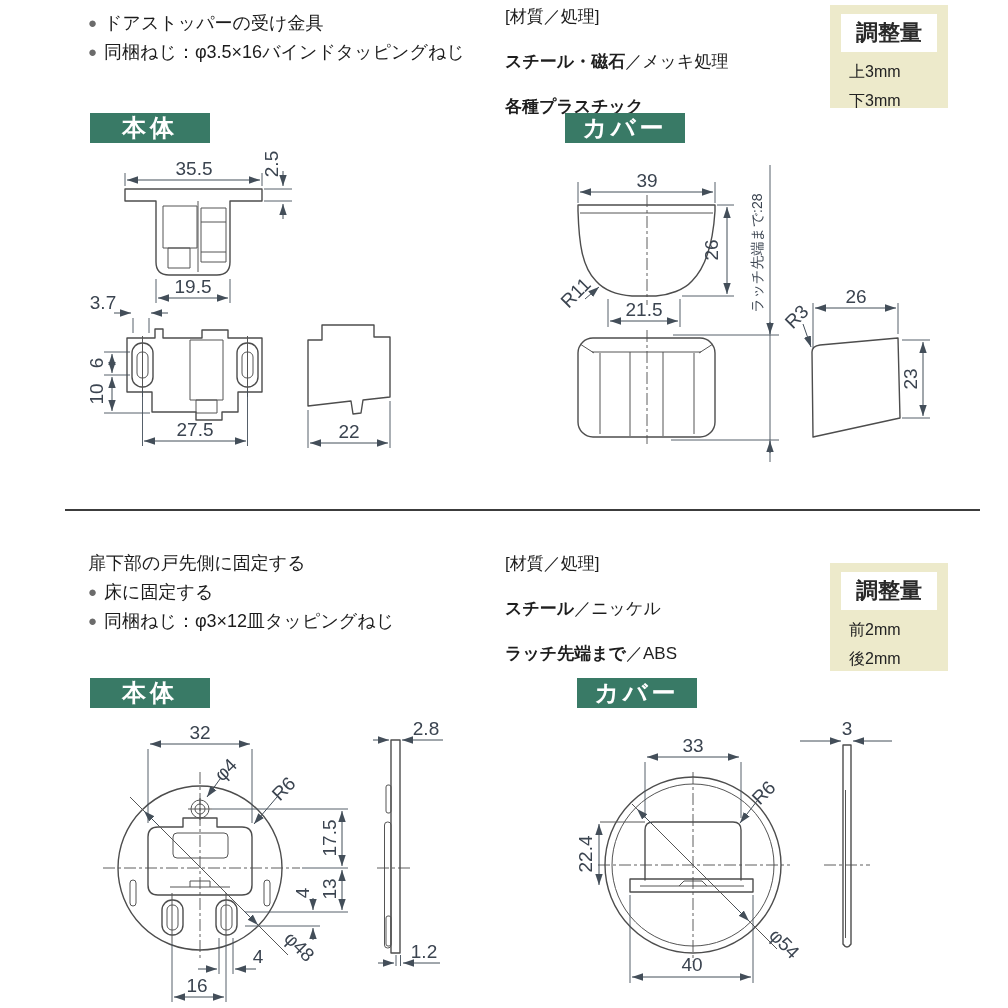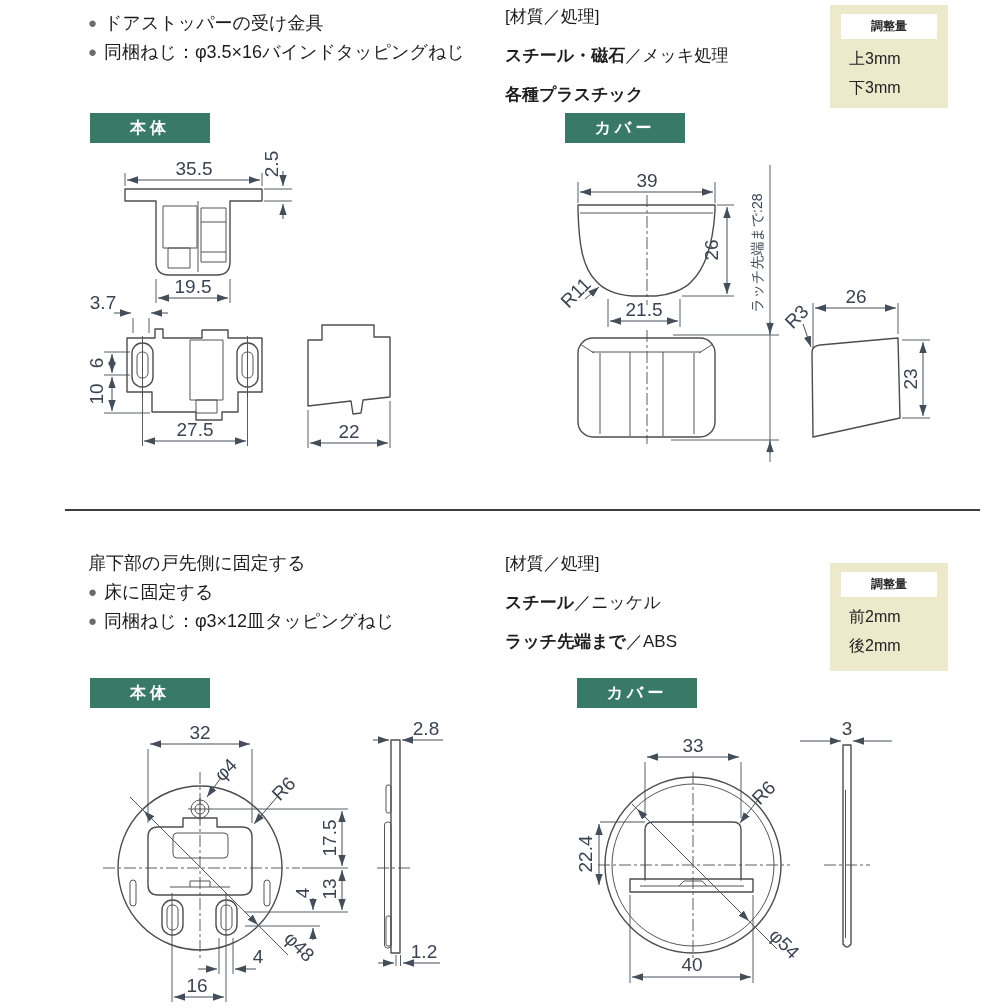--- a/index.html
+++ b/index.html
@@ -3,27 +3,27 @@
 <meta charset="utf-8">
 <style>
   html,body{margin:0;padding:0;background:#ffffff;}
   .page{position:relative;width:1008px;height:1008px;background:#fff;overflow:hidden;
         font-family:"Liberation Sans","DejaVu Sans",sans-serif;color:#1e1e1e;}
   .abs{position:absolute;}
   .doc-title{font-size:18px;line-height:22px;color:#1c1c1c;}
   .bullet-line{font-size:18px;line-height:22px;margin-top:7px;display:flex;align-items:center;gap:7px;color:#1c1c1c;}
   .bullet-dot{color:#6b6b6b;font-size:15px;}
   .mat-header{font-size:17px;line-height:21px;}
-  .mat-line{font-size:17px;line-height:21px;margin-top:18px;}
+  .mat-line{font-size:17px;line-height:21px;margin-top:24px;}
   .mat-line b{font-weight:bold;}
-  .green-label{background:#397a66;color:#ffffff;font-weight:bold;font-size:16px;
+  .green-label{background:#397a66;color:#ffffff;font-weight:bold;font-size:24px;
                width:120px;height:30px;display:flex;align-items:center;justify-content:center;letter-spacing:4px;}
   .adjust-box{background:#edeacb;width:118px;}
   .adjust-header{background:#ffffff;margin:9px 11px 5px 11px;text-align:center;font-weight:bold;
-                 font-size:12px;padding:4px 0;color:#2a2a2a;}
+                 font-size:22px;padding:4px 0;color:#2a2a2a;}
   .adjust-item{font-size:16px;padding-left:19px;line-height:29px;color:#222;}
   .divider{background:#3c3c3c;height:2px;}
   svg{position:absolute;overflow:visible;}
   svg text.dim{font-size:19px;fill:#3b4450;}
   svg text.dimsmall{font-size:14px;fill:#3b4450;}
   .oline{fill:none;stroke:#4d4d4d;stroke-width:1.4;stroke-linejoin:round;stroke-linecap:round;}
   .det{fill:none;stroke:#555;stroke-width:1;stroke-linejoin:round;}
   .ext{fill:none;stroke:#434e59;stroke-width:0.9;}
   .dml{fill:none;stroke:#434e59;stroke-width:1;}
   .cl{fill:none;stroke:#4d4d4d;stroke-width:0.9;stroke-dasharray:12 3 3 3;}

